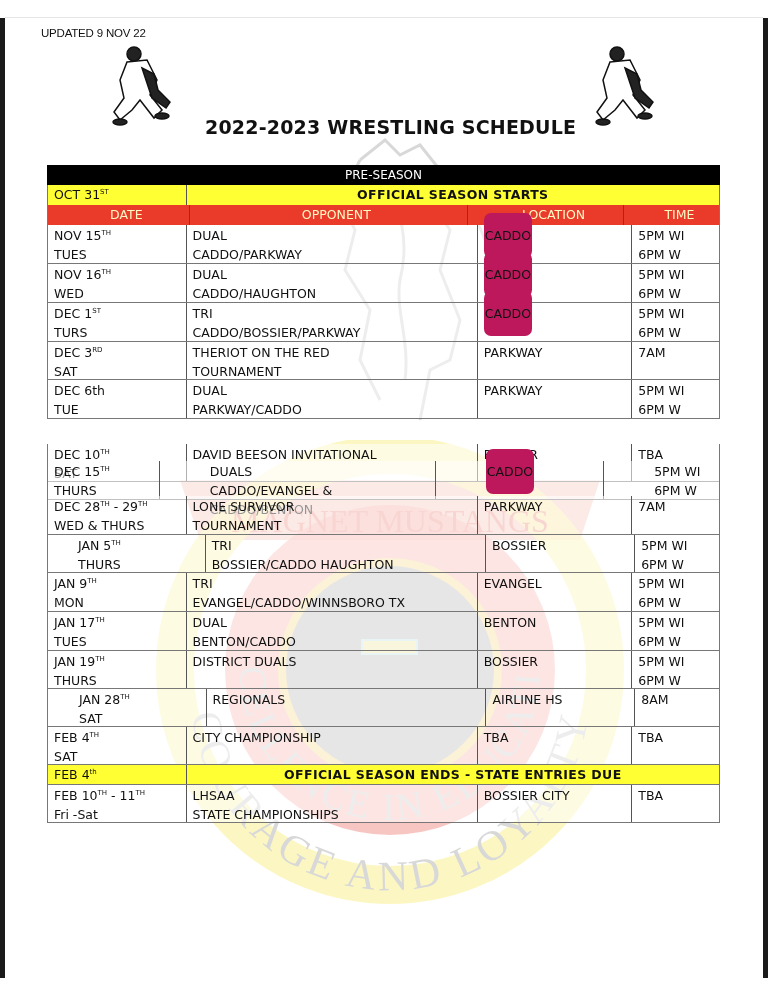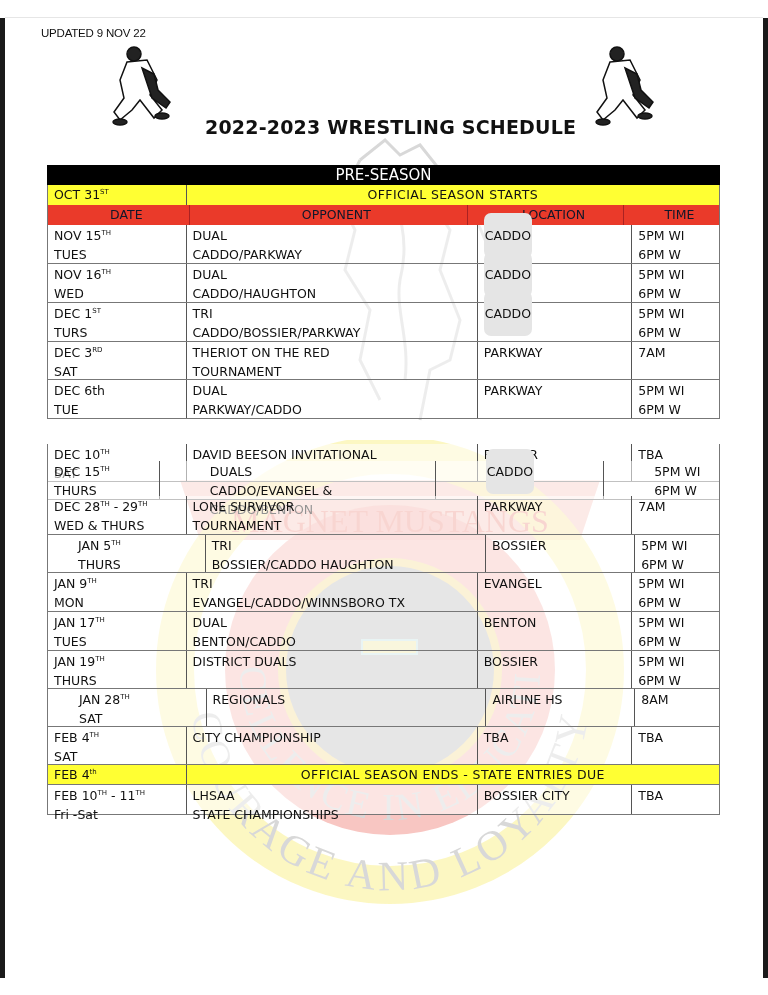--- a/index.html
+++ b/index.html
@@ -26,30 +26,30 @@
 
   .schedule { position: absolute; left: 47px; top: 165px; width: 673px; }
   .row { position: absolute; left: 0; width: 673px; display: flex; box-sizing: border-box; }
   .cell { box-sizing: border-box; padding: 1px 6px; font-size: 12.5px; line-height: 19px; white-space: pre-line; border-right: 1px solid #555; }
   .cell:last-child { border-right: none; }
   .c-date { width: 139px; }
   .c-opp { width: 292px; }
   .c-loc { width: 155px; }
   .c-time { width: 87px; }
 
-  .banner-black { top: 0; height: 20px; background: #000; color: #fff; justify-content: center; align-items: center; font-size: 15px; }
+  .banner-black { top: 0; height: 20px; background: #000; color: #fff; justify-content: center; align-items: center; font-size: 12px; }
   .banner-yellow { background: #ffff33; height: 20px; border-left: 1px solid #777; border-right: 1px solid #777; }
   .banner-yellow .cell { line-height: 18px; font-size: 12.5px; }
-  .banner-yellow .wide { width: 534px; text-align: center; font-weight: normal; letter-spacing: 0.4px; }
+  .banner-yellow .wide { width: 534px; text-align: center; font-weight: bold; letter-spacing: 0.4px; }
   .head-red { top: 40px; height: 20px; background: #ea3a2a; border-left: 1px solid #777; border-right: 1px solid #777; }
-  .head-red .cell { text-align: center; color: #0f172a; line-height: 18px; border-right: 1px solid #a22; margin-left: 16px; }
+  .head-red .cell { text-align: center; color: #fef9c3; line-height: 18px; border-right: 1px solid #a22; margin-left: 16px; }
   .head-red .cell:last-child { border-right: none; }
 
   .data-row { border-left: 1px solid #777; border-right: 1px solid #777; border-bottom: 1px solid #777; background: rgba(255,255,255,0.55); }
-  .hl { background: #e5e5e5; padding: 15px 1px; border-radius: 7px; }
+  .hl { background: #be185d; padding: 15px 1px; border-radius: 7px; }
   sup { font-size: 7px; vertical-align: 5px; line-height: 0; }
 </style>
 </head>
 <body>
 
 <div class="frame-top"></div>
 <div class="frame-left"></div>
 <div class="frame-right"></div>
 
 <svg class="wm wm-horse" viewBox="0 0 200 330">
@@ -207,19 +207,19 @@
         <div class="cell c-loc"><span class="">TBA</span></div>
         <div class="cell c-time"><span>TBA</span><br><span></span></div>
       </div>
     </div>
 
   <div class="row banner-yellow" style="top:600px; border-bottom:1px solid #777;">
     <div class="cell c-date"><span>FEB 4</span><sup>th</sup></div>
     <div class="cell wide">OFFICIAL SEASON ENDS - STATE ENTRIES DUE</div>
   </div>
 
-  <div class="row data-row" style="top:620px; height:30px;">
+  <div class="row data-row" style="top:620px; height:38px;">
     <div class="cell c-date"><span>FEB 10</span><sup>TH</sup><span> - 11</span><sup>TH</sup><br><span>Fri -Sat</span></div>
     <div class="cell c-opp"><span>LHSAA</span><br><span>STATE CHAMPIONSHIPS</span></div>
     <div class="cell c-loc"><span>BOSSIER CITY</span></div>
     <div class="cell c-time"><span>TBA</span></div>
   </div>
 </div>
 
 </body></html>

